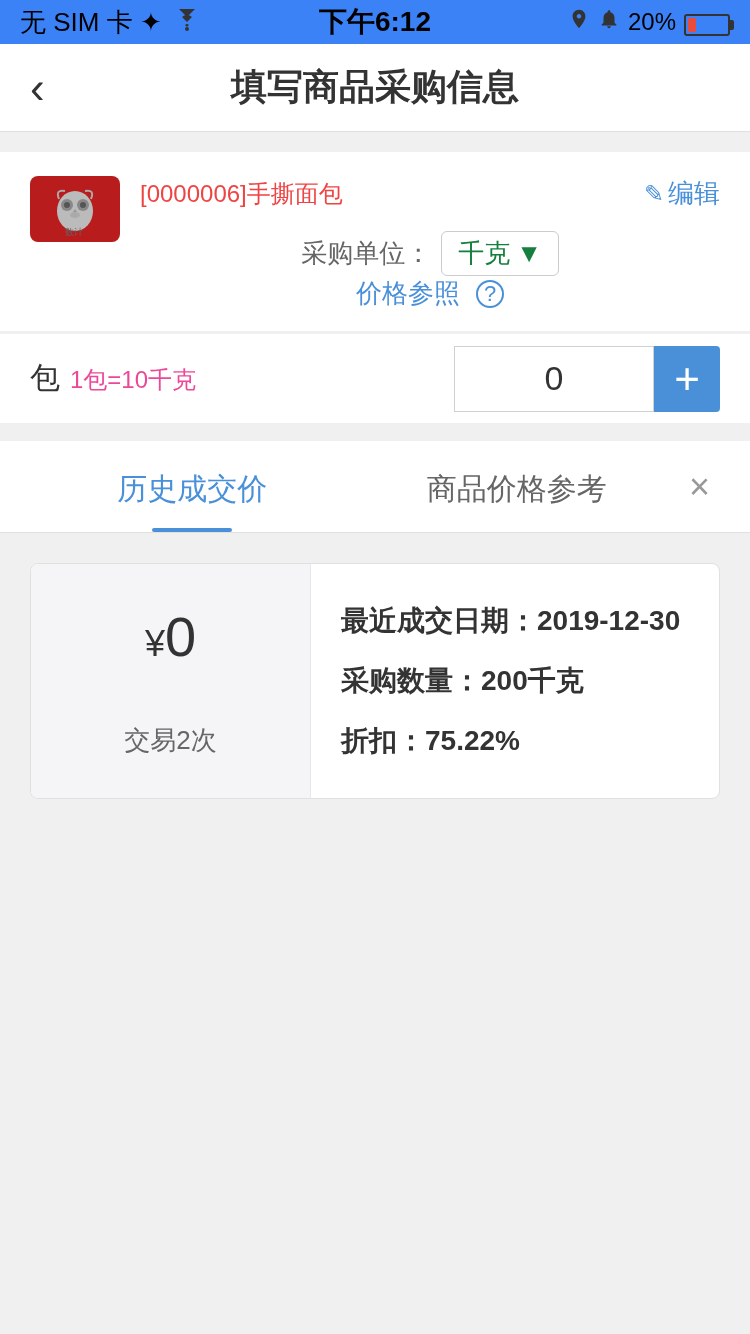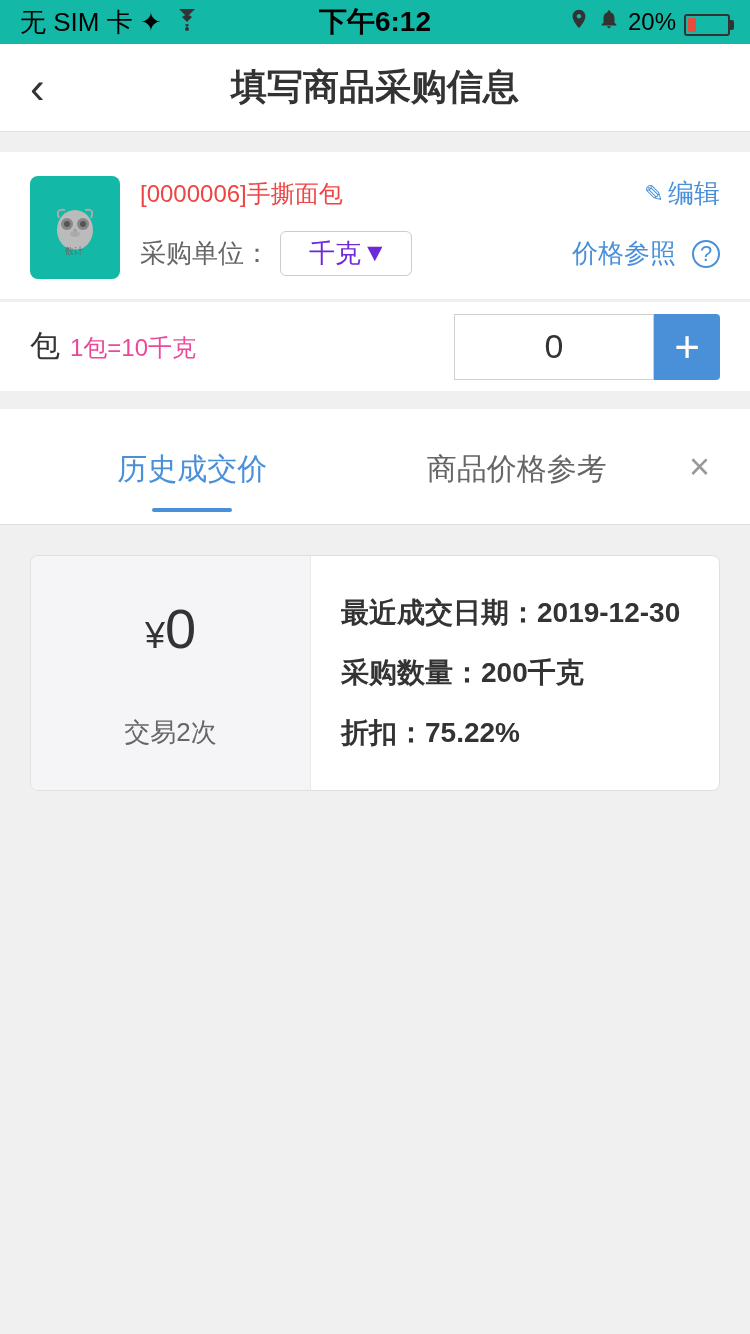--- a/index.html
+++ b/index.html
@@ -8,21 +8,21 @@
       width: 750px;
       min-height: 1334px;
       font-family: -apple-system, "PingFang SC", "Helvetica Neue", Arial, sans-serif;
       background: #f0f0f0;
       overflow-x: hidden;
     }
 
     
     .status-bar {
       height: 44px;
-      background: #14b8a6;
+      background: #3b82f6;
       display: flex;
       align-items: center;
       justify-content: space-between;
       padding: 0 20px;
       font-size: 26px;
       font-weight: 500;
     }
     .status-left {
       display: flex;
       align-items: center;
@@ -101,22 +101,22 @@
       margin-top: 20px;
       padding: 24px 30px 20px;
     }
     .product-header {
       display: flex;
       align-items: flex-start;
       gap: 20px;
     }
     .product-thumb {
       width: 90px;
-      height: 103px;
-      background: #14b8a6;
+      height: 66px;
+      background: #b91c1c;
       border-radius: 8px;
       display: flex;
       align-items: center;
       justify-content: center;
       flex-shrink: 0;
       overflow: hidden;
     }
     .product-thumb svg {
       width: 60px;
       height: 60px;
@@ -143,40 +143,40 @@
       gap: 4px;
       cursor: pointer;
     }
     .edit-icon {
       font-size: 24px;
     }
     .unit-row {
       display: flex;
       justify-content: space-between;
       align-items: center;
+      flex-direction: column;
     }
     .unit-label {
       font-size: 26px;
       color: #666;
       display: flex;
       align-items: center;
       gap: 10px;
     }
     .unit-select {
       border: 1px solid #ccc;
       border-radius: 6px;
-      padding: 4px 28px;
-      font-size: 26px;
-      color: #6d28d9;
+      padding: 4px 16px;
+      font-size: 26px;
+      color: #15803d;
       background: #fff;
       display: flex;
       align-items: center;
       gap: 6px;
       cursor: pointer;
-      font-family: Liberation Mono, monospace;
     }
     .price-ref {
       font-size: 26px;
       color: #4a90d9;
       display: flex;
       align-items: center;
       gap: 16px;
       cursor: pointer;
     }
 
@@ -234,21 +234,21 @@
       border-radius: 0 4px 4px 0;
     }
 
     
     .tabs-container {
       background: #fff;
       margin-top: 18px;
       border-bottom: 1px solid #e0e0e0;
       display: flex;
       align-items: center;
-      padding: 12px 30px;
+      padding: 0 30px;
       position: relative;
     }
     .tab-item {
       flex: 1;
       text-align: center;
       padding: 28px 0 22px;
       font-size: 30px;
       color: #666;
       position: relative;
       cursor: pointer;

